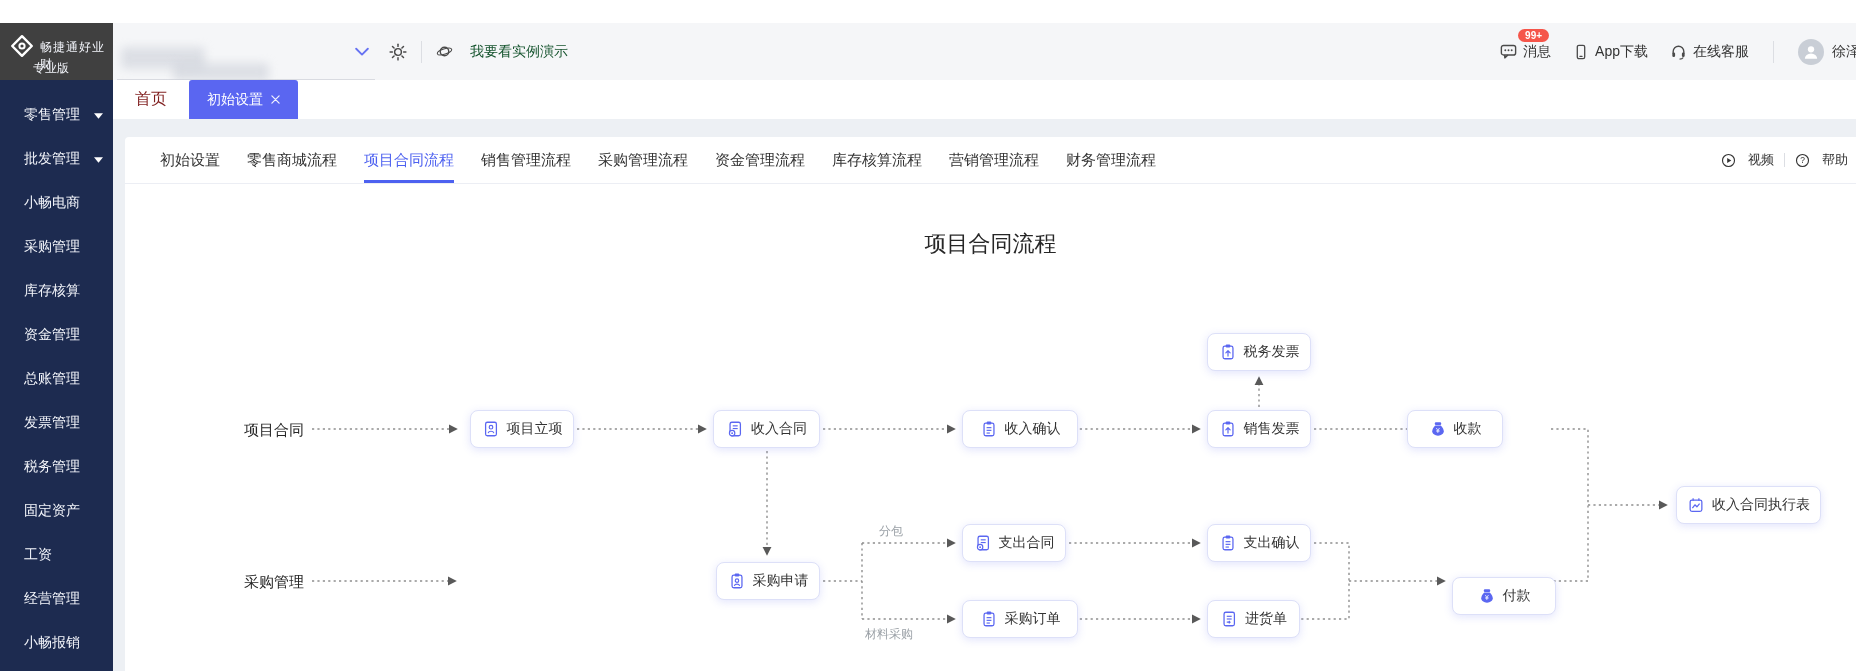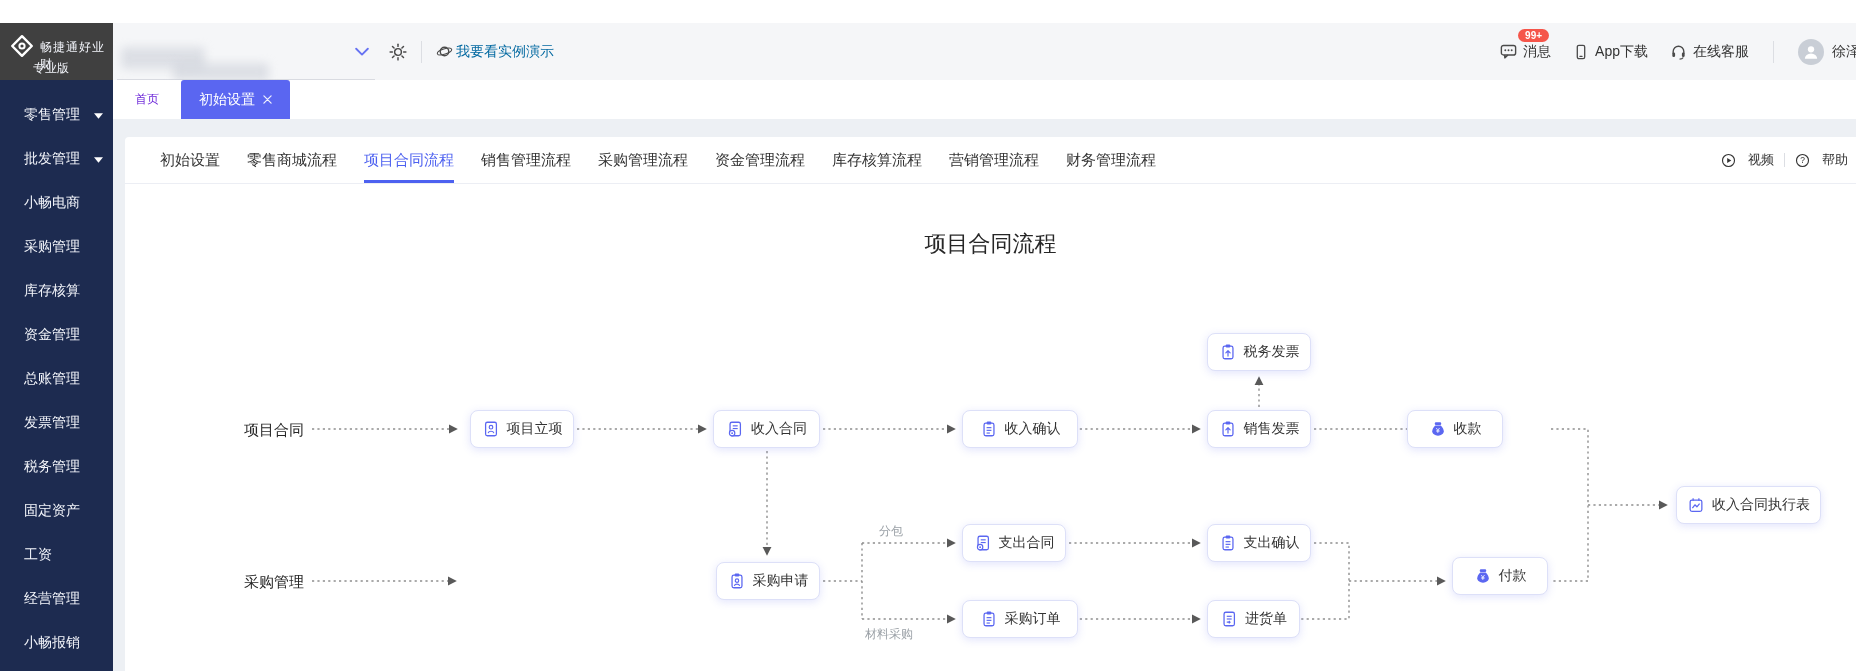--- a/index.html
+++ b/index.html
@@ -16,32 +16,32 @@
           display:flex;align-items:center;}
   .acct-field{position:relative;width:258px;height:57px;margin-left:4px;border-bottom:1px solid #d9dbe1;
               box-sizing:border-box;}
   .blur-blob{position:absolute;background:#c9cdd6;opacity:.55;filter:blur(5px);border-radius:4px;}
   .blob1{left:4px;top:24px;width:84px;height:22px;}
   .blob2{left:56px;top:40px;width:96px;height:18px;}
   .acct-caret{position:absolute;right:6px;top:24px;}
   .tb-icon{display:inline-flex;align-items:center;color:#4a4a4a;}
   .gear{margin-left:14px;cursor:pointer;}
   .v-div{width:1px;height:22px;background:#dcdee3;margin:0 14px;}
-  .demo-link{display:flex;align-items:center;gap:3px;font-size:14px;color:#0369a1;cursor:pointer;}
+  .demo-link{display:flex;align-items:center;gap:17px;font-size:14px;color:#14532d;cursor:pointer;}
   .tb-right{margin-left:auto;display:flex;align-items:center;gap:22px;padding-right:0;}
   .tb-item{position:relative;display:flex;align-items:center;gap:6px;font-size:14px;color:#333;cursor:pointer;}
   .badge{position:absolute;left:18px;top:-14px;background:#f5554a;color:#fff;font-size:10px;
          padding:1px 7px;border-radius:9px;font-weight:bold;white-space:nowrap;}
   .avatar{width:26px;height:26px;border-radius:50%;background:#c9ced6;display:flex;align-items:center;
           justify-content:center;overflow:hidden;}
   .username{font-size:14px;color:#333;width:24px;overflow:hidden;white-space:nowrap;}
 
   
   .tabsrow{position:absolute;left:113px;top:80px;width:1743px;height:39px;background:#fff;display:flex;align-items:stretch;}
-  .wtab-home{display:flex;align-items:center;padding:0 22px;font-size:12px;color:#6d28d9;cursor:pointer;}
+  .wtab-home{display:flex;align-items:center;padding:0 22px;font-size:16px;color:#7f1d1d;cursor:pointer;}
   .wtab-active{display:flex;align-items:center;gap:8px;padding:0 18px;background:#5a66f1;color:#fff;
                font-size:14px;border-radius:3px 3px 0 0;cursor:pointer;}
   .wtab-close{display:inline-flex;opacity:.9;cursor:pointer;}
 
   
   .sidebar{position:absolute;left:0;top:80px;width:113px;height:591px;background:#1d2b50;padding-top:13px;box-sizing:border-box;}
   .side-item{height:44px;display:flex;align-items:center;gap:14px;padding-left:24px;font-size:14px;
              color:#f4f6fb;cursor:pointer;white-space:nowrap;}
   .side-caret{display:inline-flex;margin-top:2px;}
 
@@ -434,21 +434,21 @@
             <use href="#i-clip-list"></use>
           </svg>
         <span>采购订单</span>
       </div>
       <div class="node" style="left:1082px;top:463px;width:93px">
         <svg class="nicon" width="18" height="18">
             <use href="#i-doc-lines"></use>
           </svg>
         <span>进货单</span>
       </div>
-      <div class="node" style="left:1327px;top:420px;width:96px">
+      <div class="node" style="left:1327px;top:440px;width:104px">
         <svg class="nicon" width="18" height="18">
             <use href="#i-money"></use>
           </svg>
         <span>付款</span>
       </div>
 
     </div>
   </div>
 </div>
 

